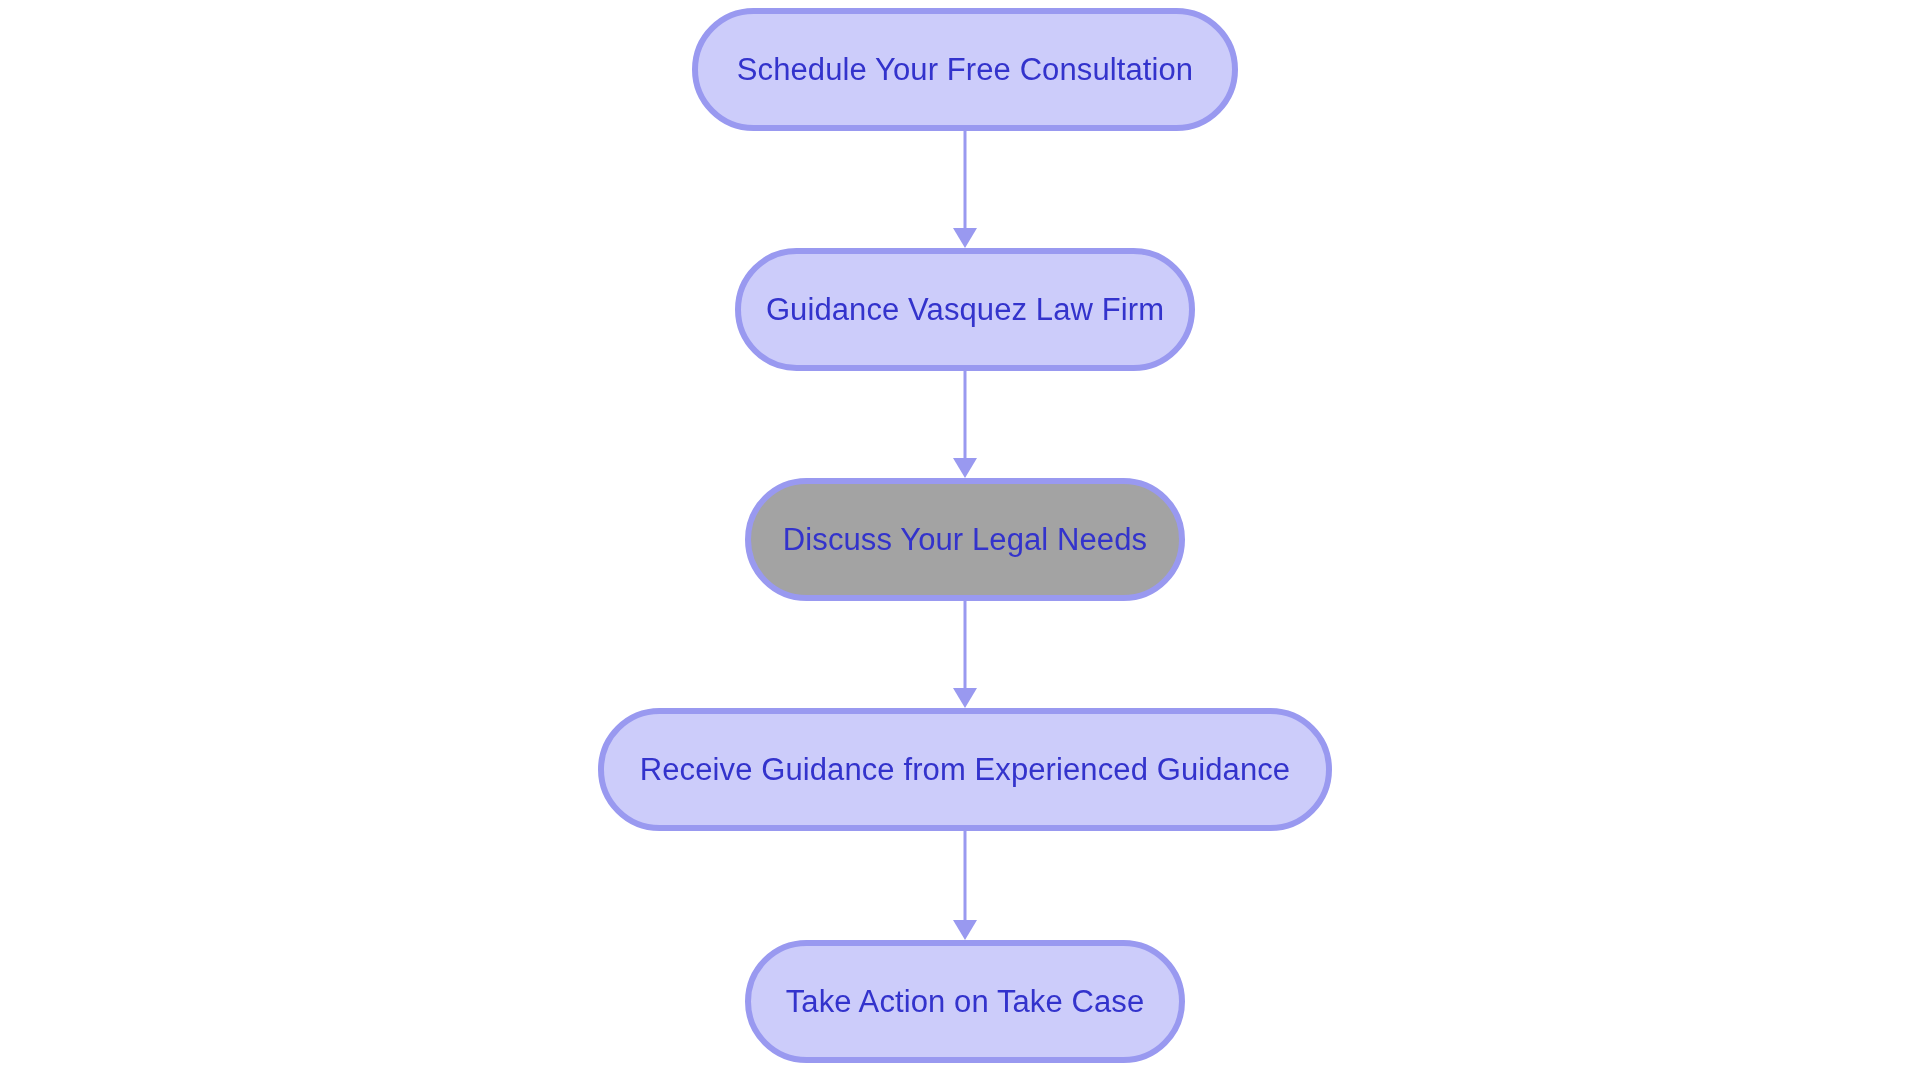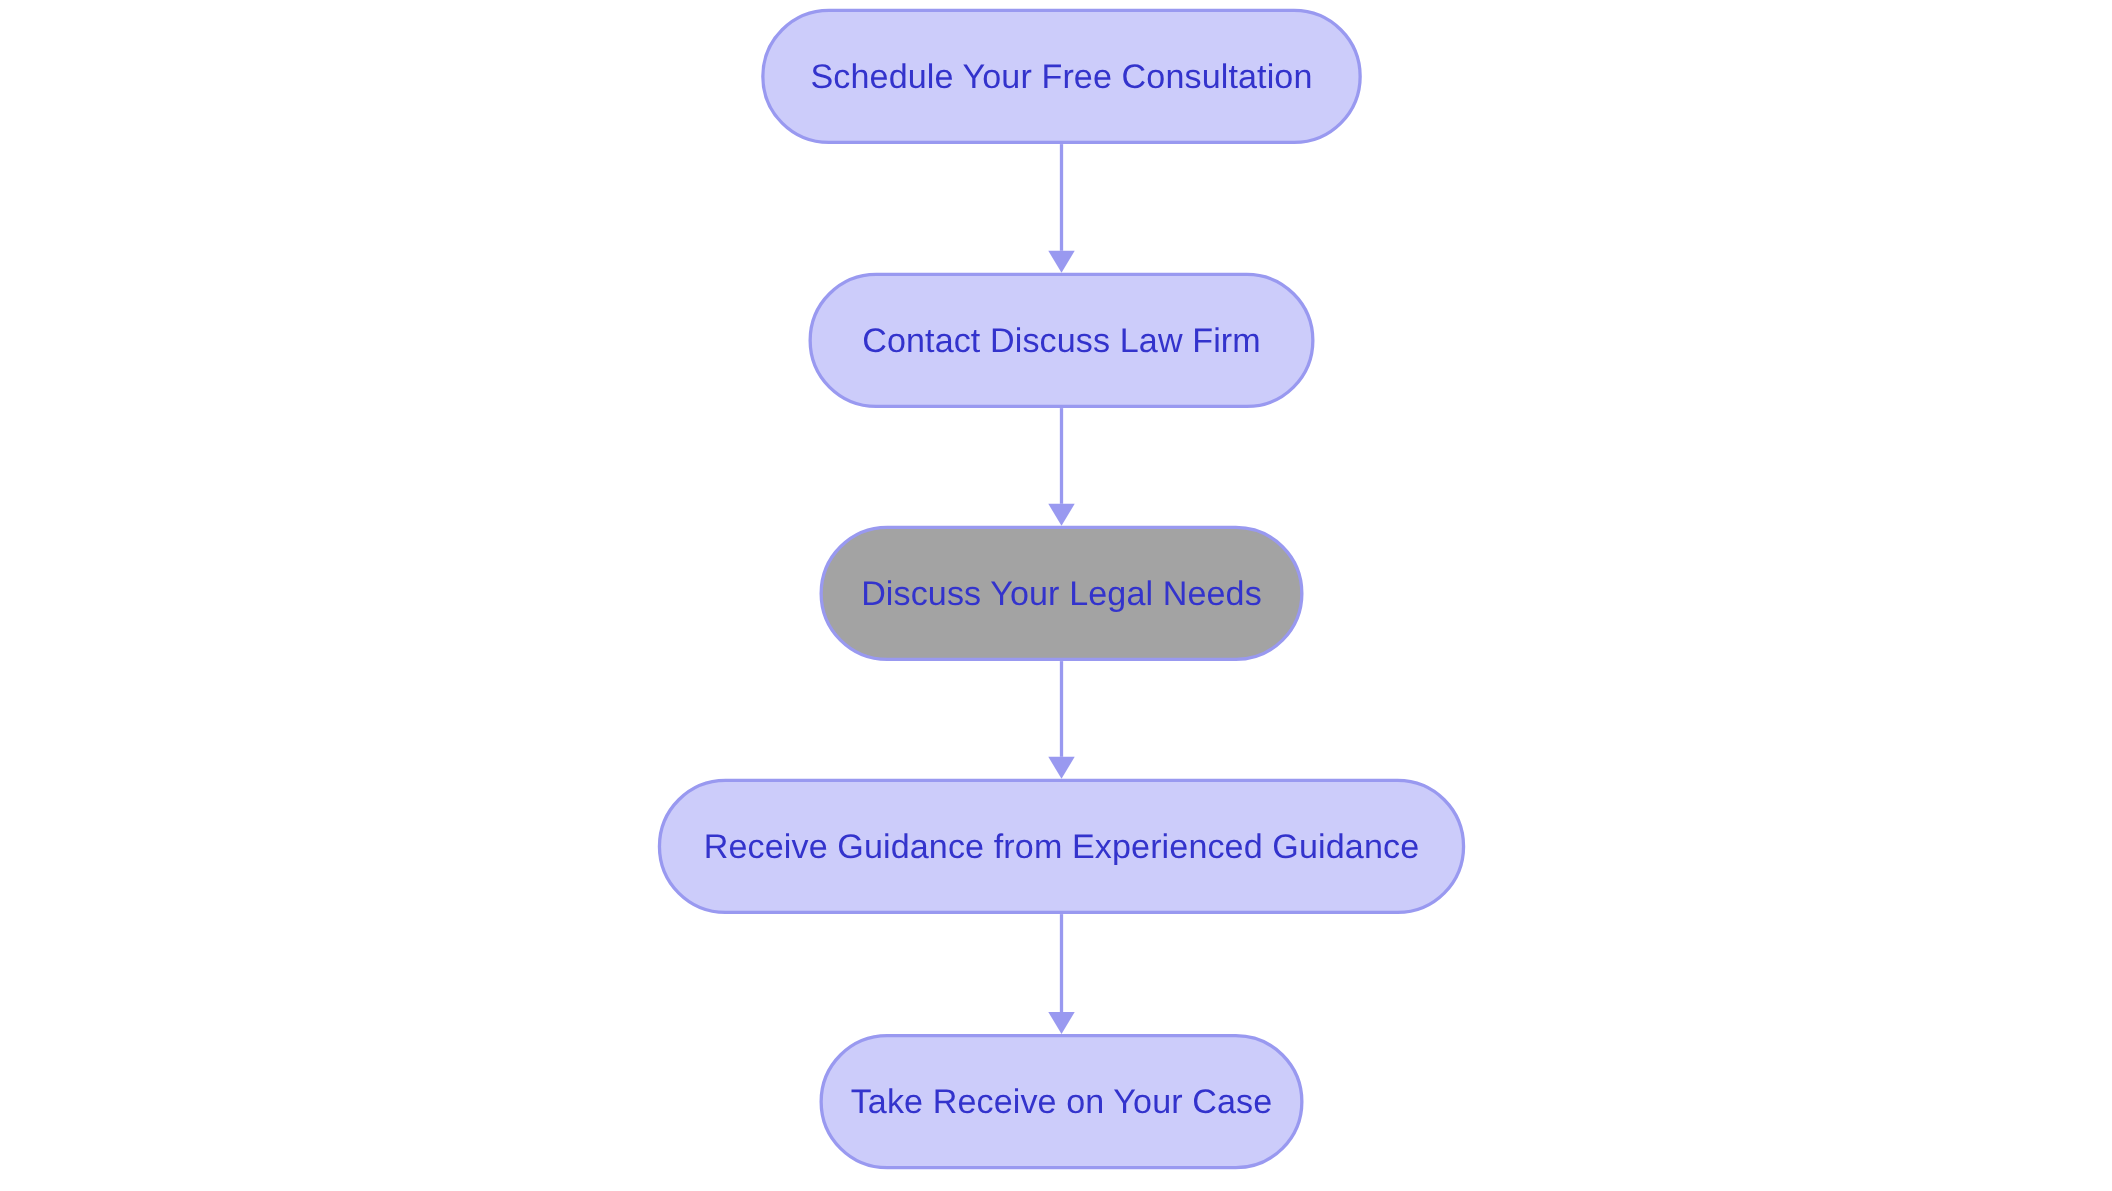--- a/index.html
+++ b/index.html
@@ -22,21 +22,21 @@
     background: #ffffff;
   }
 
   .flow-node {
     position: absolute;
     box-sizing: border-box;
     display: flex;
     align-items: center;
     justify-content: center;
     background: #ccccfa;
-    border: 3px solid #0f766e;
+    border: 6px solid #0f766e;
     border-radius: 70px;
     transform: translateX(-50%);
   }
 
   .flow-node-label {
     color: #3333cc;
     font-family: "Liberation Sans", sans-serif;
     font-size: 31px;
     font-weight: 400;
     letter-spacing: 0.1px;
@@ -91,25 +91,25 @@
   </div>
   <div class="flow-connector" style="left: 965px; top: 831px; width: 26px; height: 109px;">
     <div class="connector-line" style="height: 89px; background: rgb(153, 153, 240);"></div>
     <div class="connector-head" style="border-top-color: rgb(153, 153, 240);"></div>
   </div>
 
   <div class="flow-node" style="left: 965px; top: 8px; width: 546px; height: 123px; background: rgb(204, 204, 250); border-color: rgb(153, 153, 240);">
     <span class="flow-node-label" style="color: rgb(51, 51, 204);">Schedule Your Free Consultation</span>
   </div>
   <div class="flow-node" style="left: 965px; top: 248px; width: 460px; height: 123px; background: rgb(204, 204, 250); border-color: rgb(153, 153, 240);">
-    <span class="flow-node-label" style="color: rgb(51, 51, 204);">Contact Discuss Law Firm</span>
+    <span class="flow-node-label" style="color: rgb(51, 51, 204);">Guidance Vasquez Law Firm</span>
   </div>
   <div class="flow-node" style="left: 965px; top: 478px; width: 440px; height: 123px; background: #a3a3a3; border-color: rgb(153, 153, 240);">
     <span class="flow-node-label" style="color: rgb(51, 51, 204);">Discuss Your Legal Needs</span>
   </div>
   <div class="flow-node" style="left: 965px; top: 708px; width: 734px; height: 123px; background: rgb(204, 204, 250); border-color: rgb(153, 153, 240);">
     <span class="flow-node-label" style="color: rgb(51, 51, 204);">Receive Guidance from Experienced Guidance</span>
   </div>
   <div class="flow-node" style="left: 965px; top: 940px; width: 440px; height: 123px; background: rgb(204, 204, 250); border-color: rgb(153, 153, 240);">
-    <span class="flow-node-label" style="color: rgb(51, 51, 204);">Take Receive on Your Case</span>
+    <span class="flow-node-label" style="color: rgb(51, 51, 204);">Take Action on Take Case</span>
   </div>
 
 </div>
 
 </body></html>

